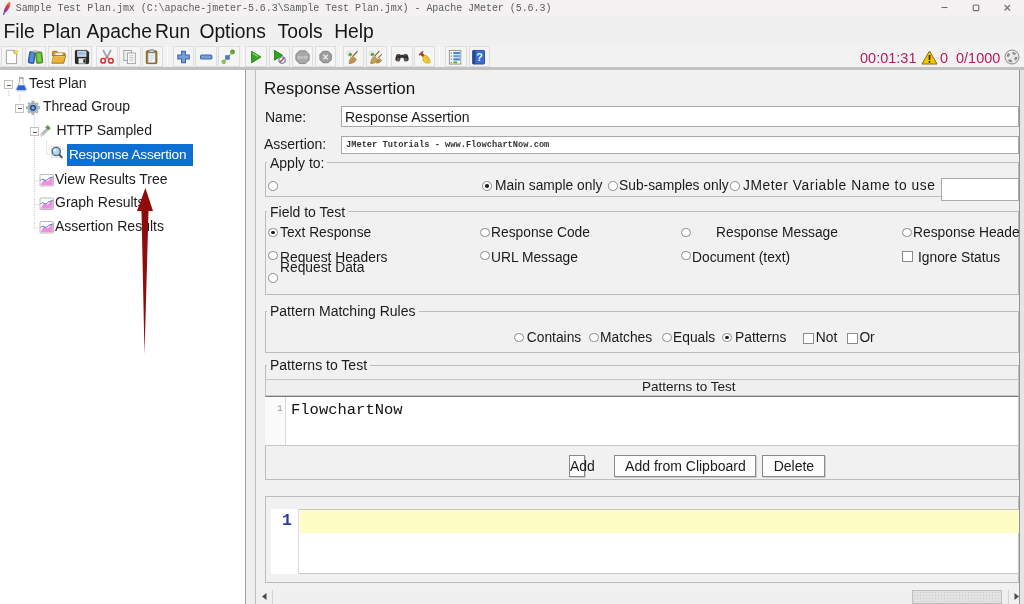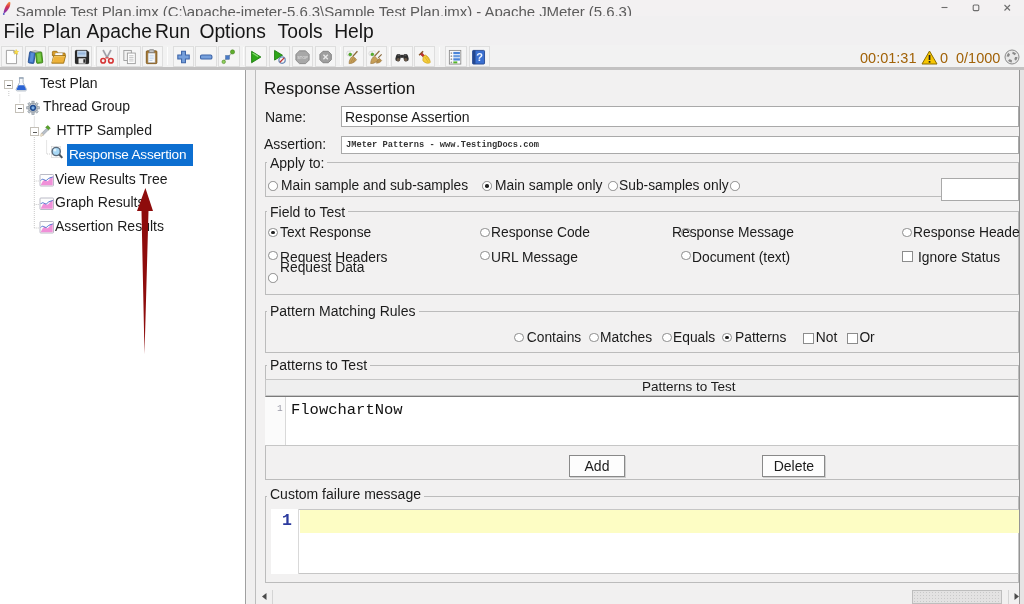--- a/index.html
+++ b/index.html
@@ -1,25 +1,25 @@
 <!DOCTYPE html>
 <html><head>
 <meta charset="utf-8">
 <style>
 * { margin:0; padding:0; box-sizing:border-box; }
 html,body { width:1024px; height:604px; overflow:hidden; font-family:"Liberation Sans", sans-serif; background:#f2f1f1; }
 .abs { position:absolute; }
 #titlebar { position:absolute; left:0; top:0; width:1024px; height:16px; background:#f3f1f2; }
-#titletext { position:absolute; left:15.8px; top:2.5px; font-size:15px; color:#5c5c5c; white-space:nowrap; letter-spacing:-0.05px; }
+#titletext { position:absolute; left:15.8px; top:2.5px; font-size:10px; color:#5c5c5c; white-space:nowrap; letter-spacing:-0.05px;font-family:Liberation Mono, monospace; }
 #menubar { position:absolute; left:0; top:16px; width:1024px; height:29px; background:#f1f0f1; }
 .mi { position:absolute; top:5px; font-size:19.3px; color:#161616; white-space:nowrap; }
 #toolbar { position:absolute; left:0; top:45px; width:1024px; height:25px; background:#f2f2f2; border-bottom:1px solid #a9a9a9; }
 .tbtn { position:absolute; top:0.5px; width:21.5px; height:21px; border:1px solid #dedede; background:#f5f5f5; }
 .tsep { position:absolute; top:1.5px; width:1px; height:18px; background:#c6c6c6; border-right:1px solid #fdfdfd; }
-.stats { position:absolute; top:4.5px; font-size:14.5px; color:#a16207; white-space:nowrap; }
+.stats { position:absolute; top:4.5px; font-size:14.5px; color:#be185d; white-space:nowrap; }
 #tree { position:absolute; left:0; top:70px; width:246px; height:534px; background:#ffffff; border-right:1px solid #a0a0a0; }
 .ti { position:absolute; font-size:14px; color:#1c1c1c; white-space:nowrap; }
 .texp { position:absolute; width:9px; height:9px; border:1px solid #c4c0b8; background:#fff; }
 .texp:after { content:""; position:absolute; left:1.5px; top:3.5px; width:4px; height:1px; background:#5a5a5a; }
 #divider { position:absolute; left:247px; top:70px; width:9px; height:534px; background:#f0efef; border-right:1px solid #bdbdbd; }
 #main { position:absolute; left:256px; top:70px; width:768px; height:534px; background:#f2f1f1; overflow:hidden; }
 .lbl { position:absolute; font-size:14px; color:#1b1b1b; white-space:nowrap; }
 .rlbl { position:absolute; font-size:13.8px; color:#1b1b1b; white-space:nowrap; }
 .fs { position:absolute; border:1px solid #bcbcbc; }
 .fslbl { position:absolute; font-size:14px; color:#1b1b1b; background:#f2f1f1; padding:0 3px; white-space:nowrap; }
@@ -285,21 +285,21 @@
         <rect x="0.5" y="1" width="13.5" height="11.5" rx="0.8" fill="#fdfdfd" stroke="#a8a8b8" stroke-width="0.8"></rect>
         <path d="M1.2 11.8 c2 -4.5 3.5 -7 5.5 -4.5 2 2.2 4 -3.5 6.5 -4.5 v9 z" fill="#f090d8"></path>
         <path d="M1.2 7 c2.5 -3.5 4.5 1.8 6.5 -0.8 2 -2.2 3.5 -1.8 5.5 -2.7" fill="none" stroke="#4a6fd0" stroke-width="1"></path>
       </g>
     <use href="#chart1" transform="translate(0,23.5)"></use>
     <use href="#chart1" transform="translate(0,47)"></use>
   </svg>
   <div class="texp" style="left:4px;top:10px"></div>
   <div class="texp" style="left:15px;top:33.5px"></div>
   <div class="texp" style="left:30px;top:57px"></div>
-  <div class="ti" style="left:40px;top:4.5px">Test Plan</div>
+  <div class="ti" style="left:29px;top:4.5px">Test Plan</div>
   <div class="ti" style="left:43px;top:28px">Thread Group</div>
   <div class="ti" style="left:56.5px;top:51.5px">HTTP Sampled</div>
   <div class="abs" style="left:67px;top:74px;width:126px;height:22px;background:#0d6fd1"></div>
   <div class="ti" style="left:69px;top:77.2px;color:#fff;font-size:13.6px;letter-spacing:-0.2px">Response Assertion</div>
   <div class="ti" style="left:55px;top:100.5px">View Results Tree</div>
   <div class="ti" style="left:55px;top:124px">Graph Results</div>
   <div class="ti" style="left:55px;top:147.5px">Assertion Results</div>
 
   <svg class="abs" style="left:130px;top:118px" width="30" height="170" viewBox="0 0 30 170">
     <path d="M15.4 0 L23 23 L18.5 23 L14.5 166 L11.5 23 L7 23 Z" fill="#8e0c0c"></path>
@@ -307,41 +307,41 @@
 </div>
 <div id="divider"></div>
 
 <div id="main">
   <div class="abs" style="left:8px;top:9.4px;font-size:17px;color:#161616">Response Assertion</div>
   <div class="lbl" style="left:9px;top:39px">Name:</div>
   <div class="inp" style="left:85px;top:36px;width:678px;height:21px"></div>
   <div class="abs" style="left:89px;top:39px;font-size:14px;color:#1b1b1b">Response Assertion</div>
   <div class="lbl" style="left:8px;top:65.5px">Assertion:</div>
   <div class="inp" style="left:85px;top:66px;width:678px;height:18px"></div>
-  <div class="abs" style="left:90px;top:70px;font-size:8.7px;font-weight:bold;font-family:'Liberation Mono',monospace;color:#333">JMeter Patterns - www.TestingDocs.com</div>
+  <div class="abs" style="left:90px;top:70px;font-size:8.7px;font-weight:bold;font-family:'Liberation Mono',monospace;color:#333">JMeter Tutorials - www.FlowchartNow.com</div>
 
   <div class="fs" style="left:9px;top:92px;width:754px;height:35px"></div>
   <div class="fslbl" style="left:11px;top:85px">Apply to:</div>
   <div class="radio" style="left:12px;top:111px"></div>
-  <div class="rlbl" style="left:25px;top:108.4px">Main sample and sub-samples</div>
   <div class="radio sel" style="left:226px;top:111px"></div>
   <div class="rlbl" style="left:239px;top:108.4px">Main sample only</div>
   <div class="radio" style="left:352px;top:111px"></div>
   <div class="rlbl" style="left:363px;top:108.4px">Sub-samples only</div>
   <div class="radio" style="left:474px;top:111px"></div>
+  <div class="rlbl" style="left:487px;top:108.4px;letter-spacing:0.55px">JMeter Variable Name to use</div>
   <div class="inp" style="left:685px;top:107.5px;width:78px;height:23px"></div>
 
   <div class="fs" style="left:9px;top:141.4px;width:754px;height:83.5px"></div>
   <div class="fslbl" style="left:11px;top:133.8px">Field to Test</div>
   <div class="radio sel" style="left:12px;top:157.5px"></div>
   <div class="rlbl" style="left:24px;top:154.7px">Text Response</div>
   <div class="radio" style="left:224px;top:157.5px"></div>
   <div class="rlbl" style="left:235px;top:154.7px">Response Code</div>
   <div class="radio" style="left:425px;top:157.5px"></div>
-  <div class="rlbl" style="left:416px;top:154.7px">Response Message</div>
+  <div class="rlbl" style="left:460px;top:154.7px">Response Message</div>
   <div class="radio" style="left:646px;top:157.5px"></div>
   <div class="rlbl" style="left:657px;top:154.7px">Response Header</div>
   <div class="radio" style="left:12px;top:180.5px"></div>
   <div class="rlbl" style="left:24px;top:179.7px">Request Headers</div>
   <div class="radio" style="left:224px;top:180.5px"></div>
   <div class="rlbl" style="left:235px;top:179.7px">URL Message</div>
   <div class="radio" style="left:425px;top:180.5px"></div>
   <div class="rlbl" style="left:436px;top:179.7px">Document (text)</div>
   <div class="cb" style="left:646px;top:180.5px"></div>
   <div class="rlbl" style="left:662px;top:179.7px">Ignore Status</div>
@@ -364,25 +364,25 @@
   <div class="rlbl" style="left:603.4px;top:259.6px">Or</div>
 
   <div class="fs" style="left:9px;top:295.2px;width:754px;height:115px"></div>
   <div class="fslbl" style="left:11px;top:287.2px">Patterns to Test</div>
   <div class="abs" style="left:9px;top:308.5px;width:754px;height:17.5px;background:#efefef;border:1px solid #c6c6c6"></div>
   <div class="abs" style="left:386px;top:309px;font-size:13.5px;color:#1b1b1b">Patterns to Test</div>
   <div class="abs" style="left:9px;top:326px;width:754px;height:50px;background:#fff;border:1px solid #c6c6c6;border-top:1px solid #7a7a7a"></div>
   <div class="abs" style="left:9px;top:327px;width:21px;height:48px;background:#fbfbfb;border-right:1px solid #d9d9d9"></div>
   <div class="abs" style="left:21px;top:333px;font-size:9.5px;color:#9a9aa8;font-family:'Liberation Mono',monospace">1</div>
   <div class="abs" style="left:35px;top:330.5px;font-size:15.5px;font-family:'Liberation Mono',monospace;color:#111">FlowchartNow</div>
-  <div class="btn" style="left:313px;top:385.3px;width:56px;height:22px;line-height:20px">Add</div>
+  <div class="btn" style="left:313px;top:385.3px;width:16px;height:22px;line-height:20px">Add</div>
+  <div class="btn" style="left:358.4px;top:385.3px;width:142px;height:22px;line-height:20px">Add from Clipboard</div>
   <div class="btn" style="left:506.4px;top:385.3px;width:63px;height:22px;line-height:20px">Delete</div>
 
   <div class="fs" style="left:9px;top:425.5px;width:754px;height:87.5px"></div>
-  <div class="fslbl" style="left:11px;top:416px">Custom failure message</div>
   <div class="abs" style="left:15px;top:439.3px;width:748px;height:64.4px;background:#fff;border:1px solid #c6c6c6"></div>
   <div class="abs" style="left:15px;top:439.3px;width:28px;height:64.4px;background:#fff;border-right:1px solid #d9d9d9"></div>
   <div class="abs" style="left:26px;top:441px;font-size:16.5px;font-weight:bold;color:#2b3a9e;font-family:'Liberation Mono',monospace">1</div>
   <div class="abs" style="left:44px;top:440.3px;width:718.5px;height:22.5px;background:#fdfdc4"></div>
 
   <div class="abs" style="left:0px;top:519.5px;width:768px;height:14.5px;background:#f1f0f0">
     <svg class="abs" style="left:4.5px;top:3.8px" width="7" height="7" viewBox="0 0 7 7">
         <path d="M5.5 0 L1 3.5 L5.5 7 Z" fill="#4a4a4a"></path>
       </svg>
     <div class="abs" style="left:15.5px;top:0;width:1px;height:14.5px;background:#d4d4d4"></div>

